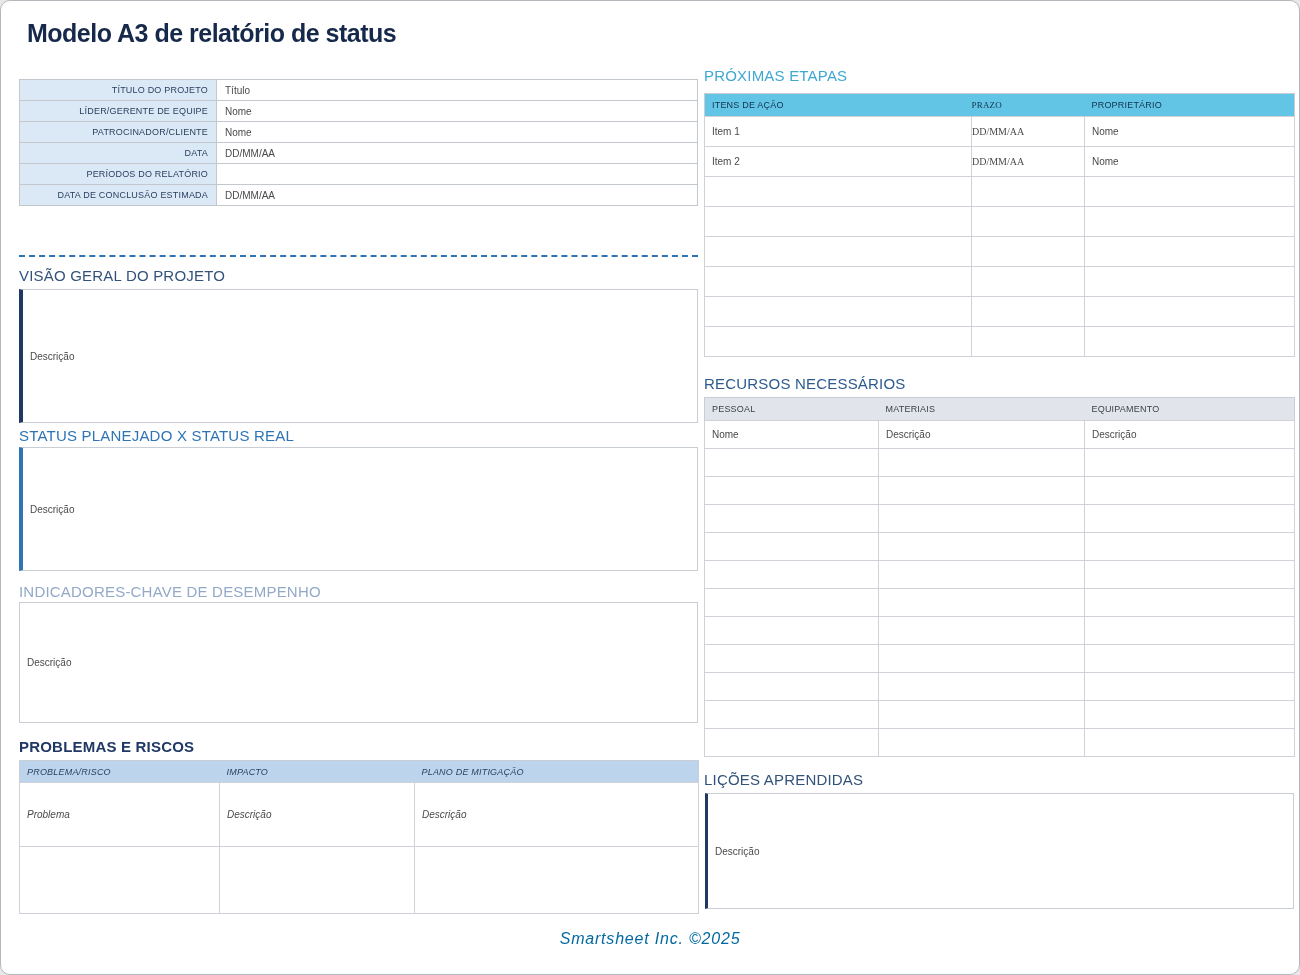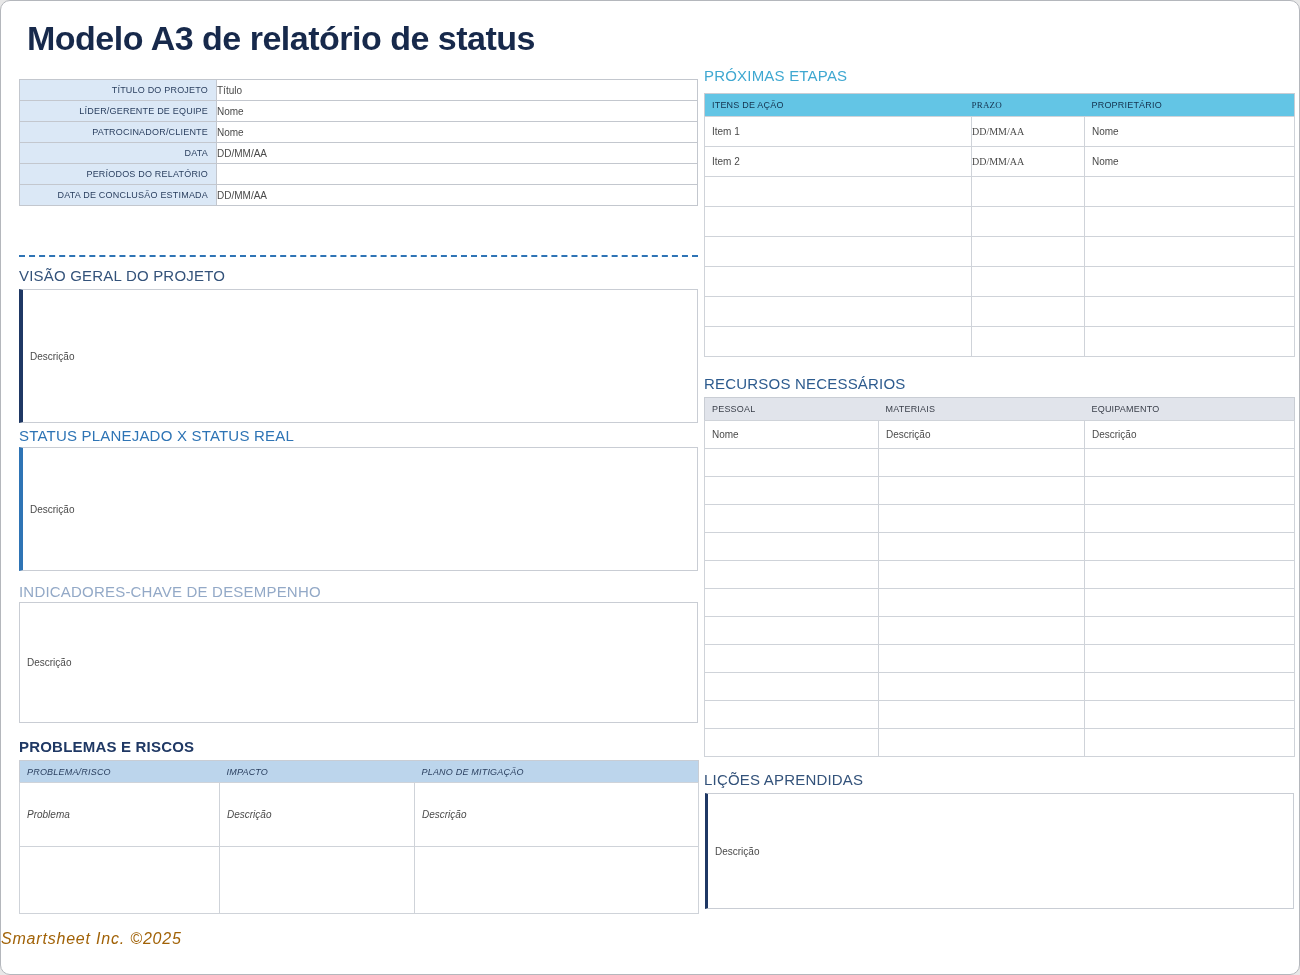--- a/index.html
+++ b/index.html
@@ -4,36 +4,36 @@
 <style>
   * { margin:0; padding:0; box-sizing:border-box; }
   html,body { background:#e8e8e8; }
   .page {
     position:relative; width:1300px; height:975px; margin:0 auto;
     background:#ffffff; border:1px solid #b4b7bc; border-radius:10px;
     font-family:"Liberation Sans", sans-serif; overflow:hidden;
   }
   .page-title {
     position:absolute; left:26px; top:18px;
-    font-size:34px; font-weight:bold; letter-spacing:-0.5px; color:#17294B;
+    font-size:25px; font-weight:bold; letter-spacing:-0.5px; color:#17294B;
   }
   
   .info-table {
     position:absolute; left:18px; top:78px; width:679px;
     border-collapse:collapse; table-layout:fixed;
   }
   .info-table td {
     border:1px solid #c3c7ce; height:21px; font-size:9px; color:#4a4a4a;
     vertical-align:middle; overflow:hidden; white-space:nowrap;
   }
   .info-table td:first-child {
     width:197px; background:#DBE8F6; text-align:right; padding-right:8px;
     color:#2A3F5F; letter-spacing:0.2px;
   }
-  .info-table td:last-child { font-size:10px; }
+  .info-table td:last-child { padding-left:8px; font-size:10px; }
   
   .dashed-divider {
     position:absolute; left:18px; top:254px; width:679px; height:0;
     border-top:2px dashed #2E74B5;
   }
   
   .sec-h {
     position:absolute; font-size:15px; font-weight:400; letter-spacing:0.2px;
     white-space:nowrap;
   }
@@ -73,22 +73,22 @@
   .recursos-table { left:703px; top:396px; width:590px; border:1px solid #c9cdd4; }
   .recursos-table th { background:#E1E4EB; color:#3a3f4a; height:23px; }
   .recursos-table tbody tr { height:28px; }
   
   .prob-table { left:18px; top:759px; width:679px; border:1px solid #c9cdd4;font-style:italic; }
   .prob-table th { background:#BCD5EC; color:#2A3F5F; height:22px; }
   .prob-table tbody tr:nth-child(1) { height:64px; }
   .prob-table tbody tr:nth-child(2) { height:67px; }
   
   .footer {
-    position:absolute; left:0; right:0; top:929px; 
-    font-size:16px; font-style:italic; color:#a16207; letter-spacing:0.8px;
+    position:absolute; left:0; right:0; top:929px; text-align:center;
+    font-size:16px; font-style:italic; color:#0369a1; letter-spacing:0.8px;
   }
 </style>
 </head>
 <body>
 
 <div class="page">
 
   <div class="page-title">Modelo A3 de relatório de status</div>
 
   <table class="info-table">

